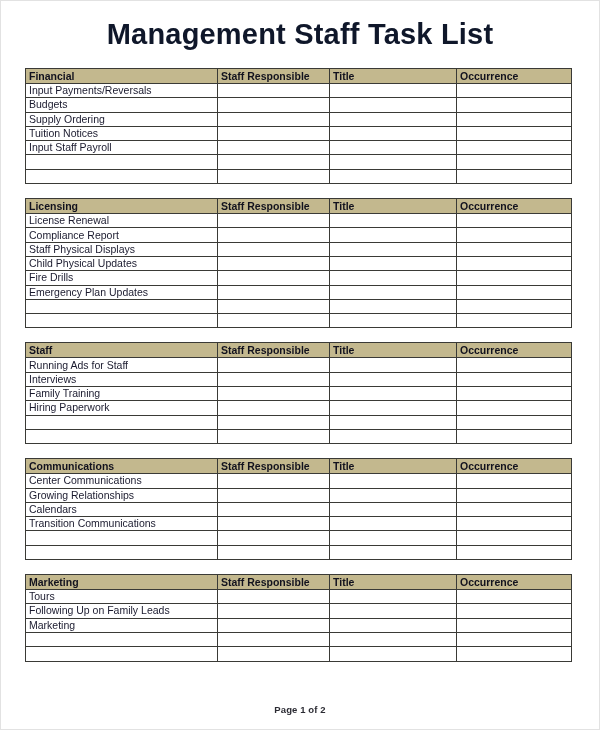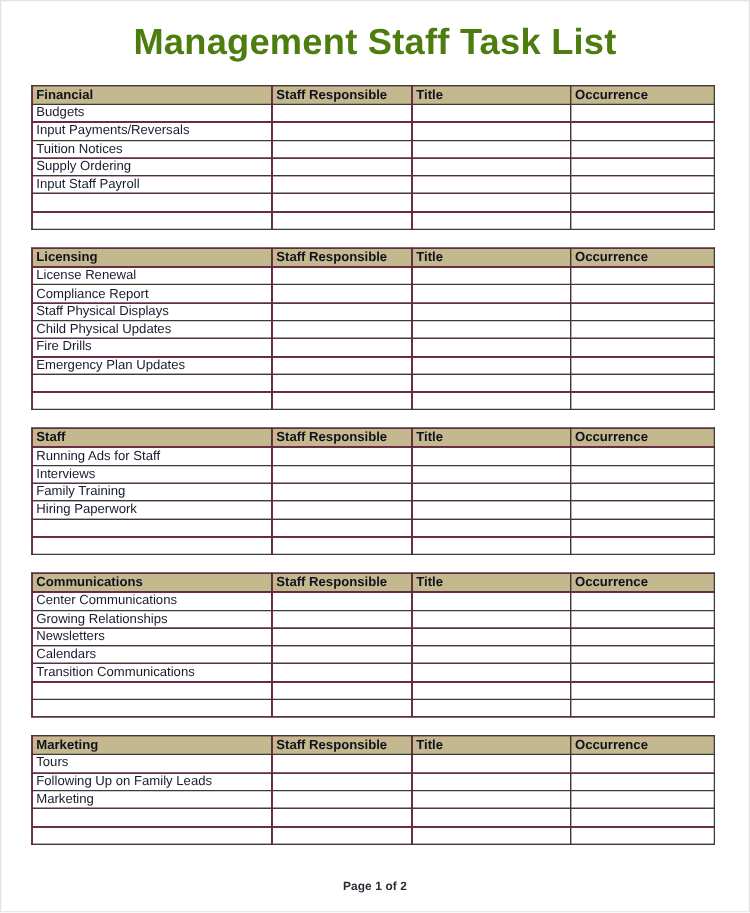--- a/index.html
+++ b/index.html
@@ -18,41 +18,41 @@
     position: relative;
     box-sizing: border-box;
     width: 600px;
     height: 730px;
     background: #ffffff;
     border: 1px solid #e2e2e2;
     padding: 0;
   }
   .page-title {
     text-align: center;
-    color: #4d7c0f;
+    color: #0f172a;
     font-family: "Liberation Sans", sans-serif;
     font-size: 29px;
     font-weight: bold;
     letter-spacing: 0.2px;
     margin: 0;
     padding-top: 14px;
     padding-bottom: 0;
     line-height: 38px;
     white-space: nowrap;
   }
   .tables-wrap {
     padding: 0 24px 0 24px;
     margin-top: 15px;
   }
   table.task-table {
     border-collapse: collapse;
     table-layout: fixed;
     width: 546px;
     margin: 0 0 14px 0;
-    background: #be185d;
+    background: #b91c1c;
   }
   table.task-table:last-of-type {
     margin-bottom: 0;
   }
   table.task-table col.c-task  { width: 192px; }
   table.task-table col.c-staff { width: 112px; }
   table.task-table col.c-title { width: 127px; }
   table.task-table col.c-occ   { width: 115px; }
 
   table.task-table th,
@@ -113,44 +113,44 @@
         <thead>
           <tr>
             <th>Financial</th>
             <th>Staff Responsible</th>
             <th>Title</th>
             <th>Occurrence</th>
           </tr>
         </thead>
         <tbody>
           <tr>
+            <td>Input Payments/Reversals</td>
+            <td class="blank-cell">&nbsp;</td>
+            <td class="blank-cell">&nbsp;</td>
+            <td class="blank-cell">&nbsp;</td>
+          </tr>
+          <tr>
             <td>Budgets</td>
             <td class="blank-cell">&nbsp;</td>
             <td class="blank-cell">&nbsp;</td>
             <td class="blank-cell">&nbsp;</td>
           </tr>
           <tr>
-            <td>Input Payments/Reversals</td>
+            <td>Supply Ordering</td>
             <td class="blank-cell">&nbsp;</td>
             <td class="blank-cell">&nbsp;</td>
             <td class="blank-cell">&nbsp;</td>
           </tr>
           <tr>
             <td>Tuition Notices</td>
             <td class="blank-cell">&nbsp;</td>
             <td class="blank-cell">&nbsp;</td>
             <td class="blank-cell">&nbsp;</td>
           </tr>
           <tr>
-            <td>Supply Ordering</td>
-            <td class="blank-cell">&nbsp;</td>
-            <td class="blank-cell">&nbsp;</td>
-            <td class="blank-cell">&nbsp;</td>
-          </tr>
-          <tr>
             <td>Input Staff Payroll</td>
             <td class="blank-cell">&nbsp;</td>
             <td class="blank-cell">&nbsp;</td>
             <td class="blank-cell">&nbsp;</td>
           </tr>
           <tr>
             <td class="blank-cell">&nbsp;</td>
             <td class="blank-cell">&nbsp;</td>
             <td class="blank-cell">&nbsp;</td>
             <td class="blank-cell">&nbsp;</td>
@@ -300,26 +300,20 @@
         </thead>
         <tbody>
           <tr>
             <td>Center Communications</td>
             <td class="blank-cell">&nbsp;</td>
             <td class="blank-cell">&nbsp;</td>
             <td class="blank-cell">&nbsp;</td>
           </tr>
           <tr>
             <td>Growing Relationships</td>
-            <td class="blank-cell">&nbsp;</td>
-            <td class="blank-cell">&nbsp;</td>
-            <td class="blank-cell">&nbsp;</td>
-          </tr>
-          <tr>
-            <td>Newsletters</td>
             <td class="blank-cell">&nbsp;</td>
             <td class="blank-cell">&nbsp;</td>
             <td class="blank-cell">&nbsp;</td>
           </tr>
           <tr>
             <td>Calendars</td>
             <td class="blank-cell">&nbsp;</td>
             <td class="blank-cell">&nbsp;</td>
             <td class="blank-cell">&nbsp;</td>
           </tr>

